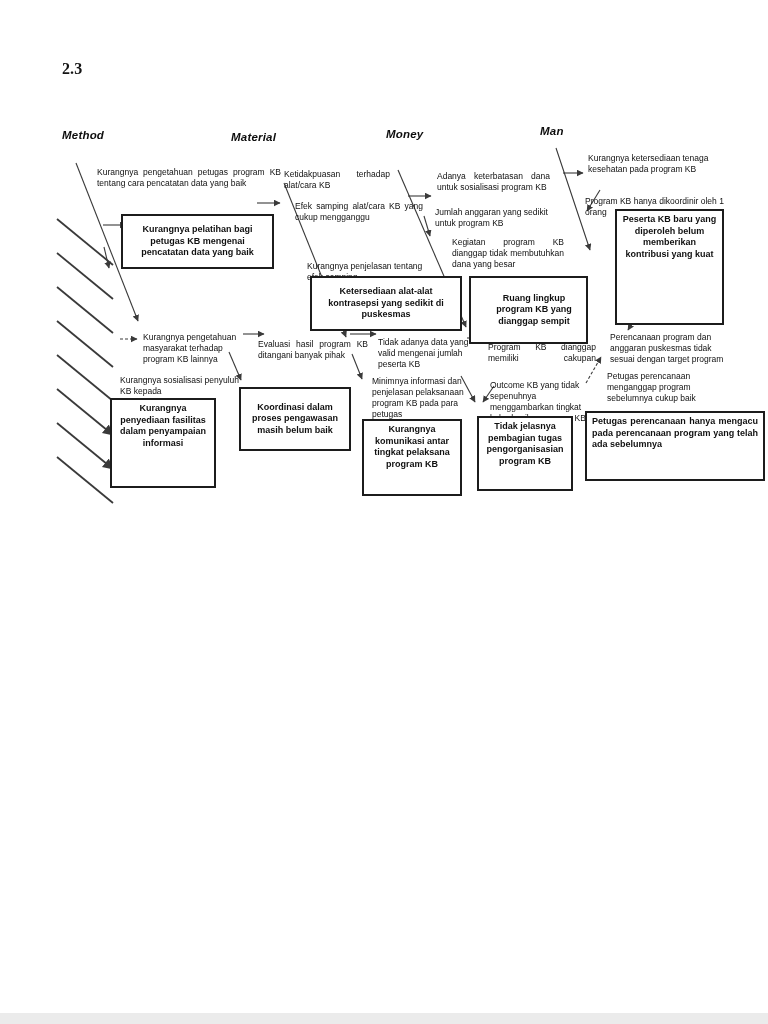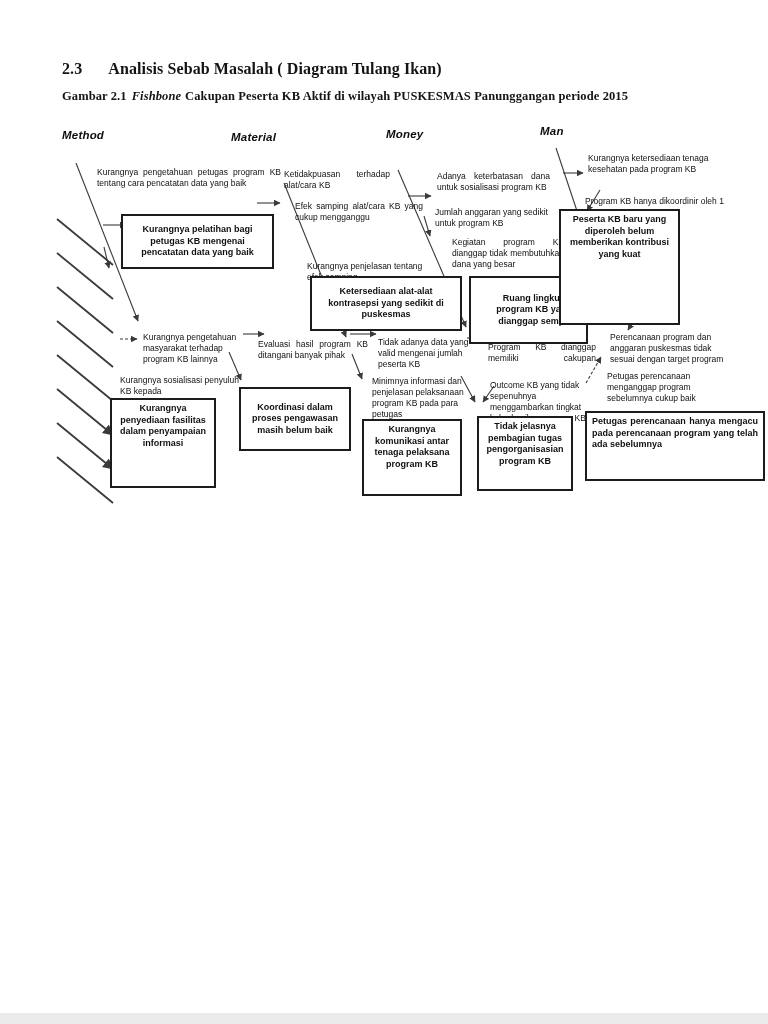--- a/index.html
+++ b/index.html
@@ -42,26 +42,22 @@
     position:absolute;left:0;bottom:0;width:768px;height:11px;background:#ebebeb;z-index:5;
   }
 </style>
 </head>
 <body>
 
 <div class="page">
 
   <div class="heading">
     <span>2.3</span>
-    <span>Analisis Sebab Masalah ( Diagram Tulang Ikan)</span>
   </div>
 
-  <div class="caption">
-    <span>Gambar 2.1</span><span class="it">Fishbone</span><span>Cakupan Peserta KB Aktif  di wilayah PUSKESMAS Panunggangan periode 2015</span>
-  </div>
 
   <div id="diagram">
       <svg width="768" height="1024" class="lines">
         <defs>
           <marker id="arr" markerWidth="7" markerHeight="7" refX="5.5" refY="3" orient="auto">
             <path d="M0,0 L6,3 L0,6 Z" fill="#3a3a3a"></path>
           </marker>
         </defs>
         <line x1="57" y1="219" x2="113" y2="265" stroke="#3a3a3a" stroke-width="1.8"></line>
         <line x1="57" y1="253" x2="113" y2="299" stroke="#3a3a3a" stroke-width="1.8"></line>
@@ -117,31 +113,31 @@
       <div class="cause" style="left: 607px; top: 371px; width: 130px;">Petugas perencanaan menganggap program sebelumnya cukup baik</div>
       <div class="cbox" style="left: 121px; top: 214px; width: 153px; height: 55px;">
         <span>Kurangnya pelatihan bagi petugas KB mengenai pencatatan data yang baik</span>
       </div>
       <div class="cbox" style="left: 310px; top: 276px; width: 152px; height: 55px;">
         <span>Ketersediaan alat-alat kontrasepsi yang sedikit di puskesmas</span>
       </div>
       <div class="cbox" style="left: 469px; top: 276px; width: 119px; height: 68px; padding-left: 16px;">
         <span>Ruang lingkup program KB yang dianggap sempit</span>
       </div>
-      <div class="cbox vtop" style="left: 559px; top: 209px; width: 121px; height: 116px;">
+      <div class="cbox vtop" style="left: 615px; top: 209px; width: 109px; height: 116px;">
         <span>Peserta KB baru yang diperoleh belum memberikan kontribusi yang kuat</span>
       </div>
       <div class="cbox vtop" style="left: 110px; top: 398px; width: 106px; height: 90px;">
         <span>Kurangnya penyediaan fasilitas dalam penyampaian informasi</span>
       </div>
       <div class="cbox" style="left: 239px; top: 387px; width: 112px; height: 64px;">
         <span>Koordinasi dalam proses pengawasan masih belum baik</span>
       </div>
       <div class="cbox vtop" style="left: 362px; top: 419px; width: 100px; height: 77px;">
-        <span>Kurangnya komunikasi antar tenaga pelaksana program KB</span>
+        <span>Kurangnya komunikasi antar tingkat pelaksana program KB</span>
       </div>
       <div class="cbox vtop" style="left: 477px; top: 416px; width: 96px; height: 75px;">
         <span>Tidak jelasnya pembagian tugas pengorganisasian program KB</span>
       </div>
       <div class="cbox vtop tjust" style="left: 585px; top: 411px; width: 180px; height: 70px;">
         <span>Petugas perencanaan hanya mengacu pada perencanaan program yang telah ada sebelumnya</span>
       </div>
     </div>
 
   <div class="bottom-strip"></div>

